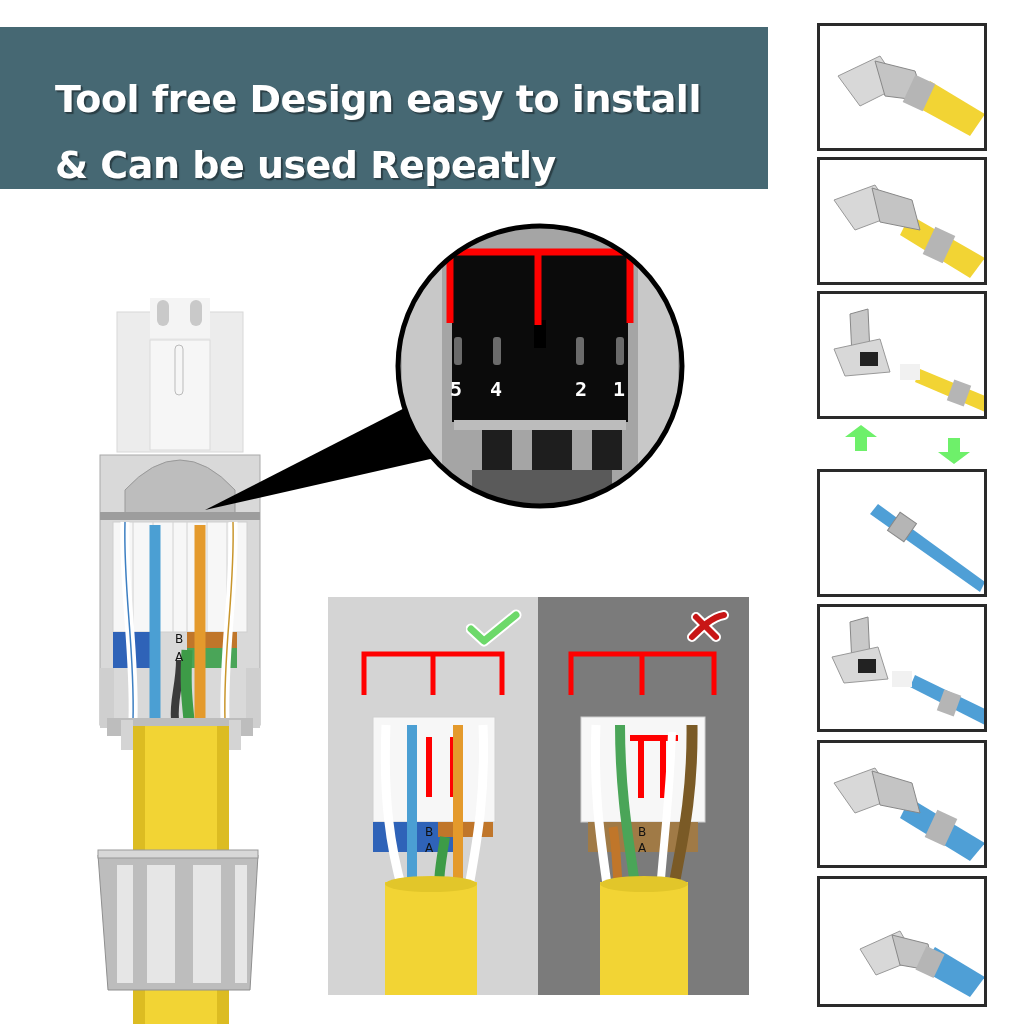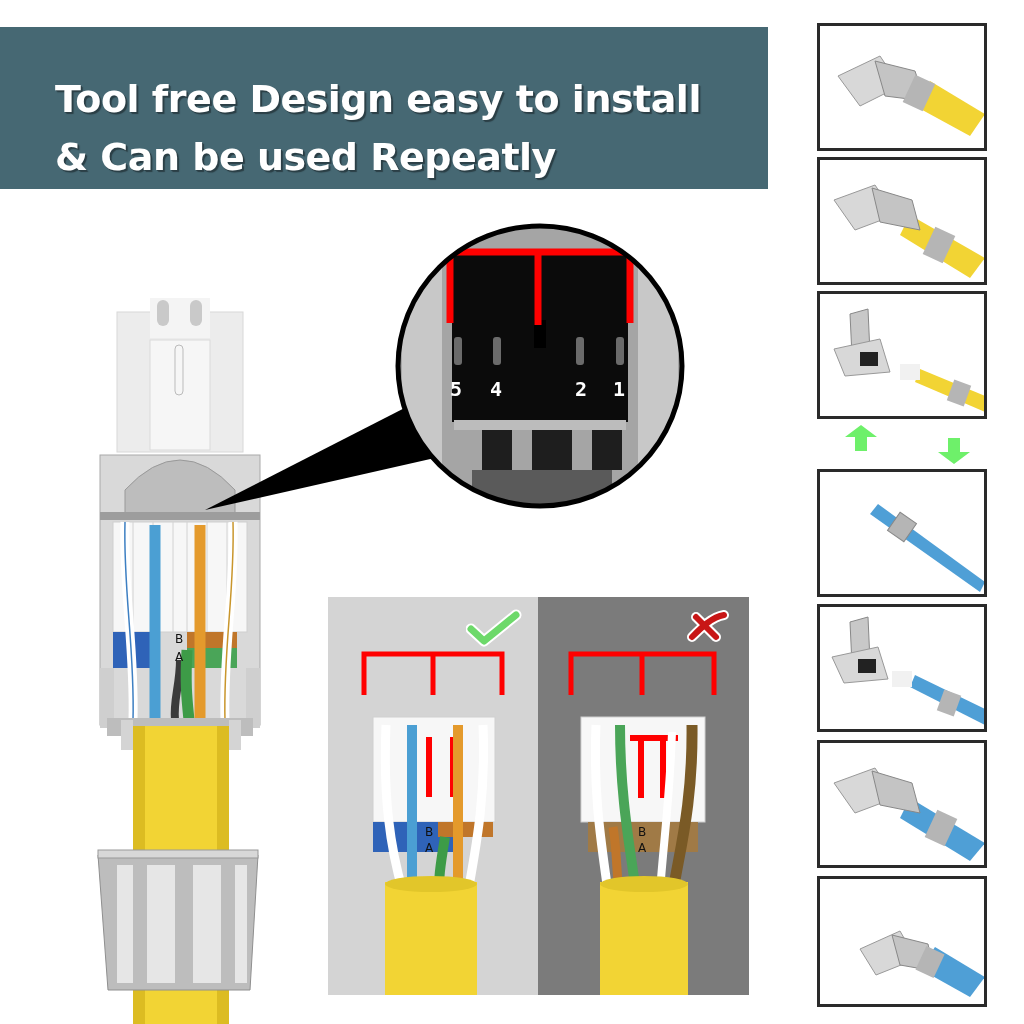--- a/index.html
+++ b/index.html
@@ -11,21 +11,21 @@
     position: absolute; left: 0; top: 27px; width: 768px; height: 162px;
     background: #466873;
   }
   .banner-line {
     position: absolute; left: 55px; color: #ffffff; font-weight: bold;
     font-family: "DejaVu Sans", sans-serif; font-size: 38px; letter-spacing: -0.5px;
     text-shadow: 1px 1px 0 #2b3f46, 2px 2px 1px #2b3f46;
     white-space: nowrap;
   }
   .banner-line.l1 { top: 50px; }
-  .banner-line.l2 { top: 108px; }
+  .banner-line.l2 { top: 116px; }
 
   
   .main-connector { position: absolute; left: 95px; top: 290px; width: 170px; height: 734px; }
   .svg-abs { position: absolute; left: 0; top: 0; }
 
   
   .magnifier { position: absolute; left: 392px; top: 220px; width: 296px; height: 292px; }
 
   
   .compare { position: absolute; left: 328px; top: 597px; width: 421px; height: 398px; }

